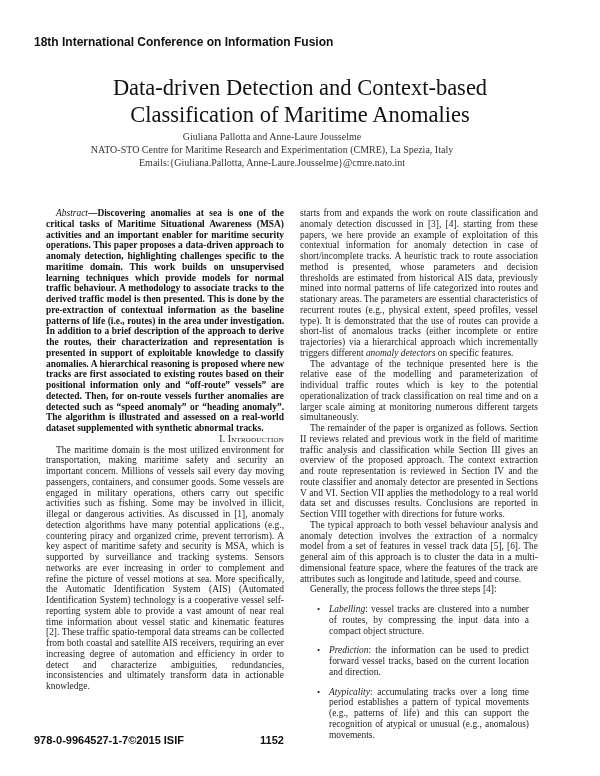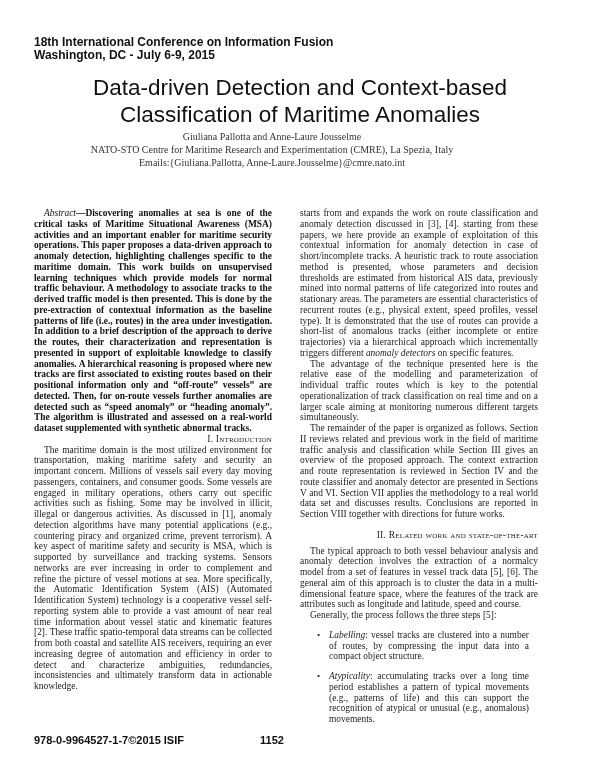--- a/index.html
+++ b/index.html
@@ -1,41 +1,40 @@
 <!DOCTYPE html>
 <html><head>
 <meta charset="utf-8">
 <style>
   html, body { margin: 0; padding: 0; background: #ffffff; }
   body { width: 600px; height: 776px; position: relative; overflow: hidden; color: #1a1a1a; }
   .conf { position: absolute; left: 34px; top: 36px; font-family: "Liberation Sans", sans-serif; font-weight: bold; font-size: 12px; line-height: 12.5px; color: #111; }
-  .title { position: absolute; left: 0; width: 600px; top: 74px; text-align: center; font-family: Liberation Sans, sans-serif; font-size: 22.5px; line-height: 27px; color: #111; }
+  .title { position: absolute; left: 0; width: 600px; top: 74px; text-align: center; font-family: Liberation Serif, serif; font-size: 22.5px; line-height: 27px; color: #111; }
   .authors { position: absolute; left: 0; width: 544px; top: 130px; text-align: center; font-family: "Liberation Serif", serif; font-size: 10px; line-height: 13px; color: #333; }
   .col { position: absolute; top: 208px; width: 238px; font-family: "Liberation Serif", serif; font-size: 9.45px; line-height: 10.75px; color: #222; text-align: justify; }
-  .col.left { left: 34px; }
+  .col.left { left: 46px; }
   .col.right { left: 300px; }
   .col p { margin: 0; text-indent: 10px; }
   .abstract { font-weight: bold; color: #111; }
   .abstract .lead { font-style: italic; font-weight: normal; }
   .sec-head { text-align: right; font-variant: small-caps; margin: 15px 0 6px 0; text-indent: 0 !important; font-size: 9.6px; letter-spacing: 0.2px; }
   .col.right .sec-head { margin: 10px 0 5px 0; }
   em { font-style: italic; }
   ul.steps { margin: 0; padding: 0 0 0 20px; list-style: none; }
   ul.steps li { position: relative; margin: 9px; }
   ul.steps li::before { content: "\2022"; position: absolute; left: -12px; top: 0; font-size: 9px; }
   .footer { position: absolute; top: 734px; font-family: "Liberation Sans", sans-serif; font-weight: bold; font-size: 11px; color: #111; }
   .footer.isbn { left: 34px; }
   .footer.page { left: 260px; }
 </style>
 </head>
 <body>
 
 <div class="conf">
   <div>18th International Conference on Information Fusion</div>
-  <div>Washington, DC - July 6-9, 2015</div>
 </div>
 
 <div class="title">
   <div>Data-driven Detection and Context-based</div>
   <div>Classification of Maritime Anomalies</div>
 </div>
 
 <div class="authors">
   <div>Giuliana Pallotta and Anne-Laure Jousselme</div>
   <div>NATO-STO Centre for Maritime Research and Experimentation (CMRE), La Spezia, Italy</div>
@@ -48,25 +47,25 @@
   <p class="sec-head">I. Introduction</p>
 
   <p>The maritime domain is the most utilized environment for transportation, making maritime safety and security an important concern. Millions of vessels sail every day moving passengers, containers, and consumer goods. Some vessels are engaged in military operations, others carry out specific activities such as fishing. Some may be involved in illicit, illegal or dangerous activities. As discussed in [1], anomaly detection algorithms have many potential applications (e.g., countering piracy and organized crime, prevent terrorism). A key aspect of maritime safety and security is MSA, which is supported by surveillance and tracking systems. Sensors networks are ever increasing in order to complement and refine the picture of vessel motions at sea. More specifically, the Automatic Identification System (AIS) (Automated Identification System) technology is a cooperative vessel self-reporting system able to provide a vast amount of near real time information about vessel static and kinematic features [2]. These traffic spatio-temporal data streams can be collected from both coastal and satellite AIS receivers, requiring an ever increasing degree of automation and efficiency in order to detect and characterize ambiguities, redundancies, inconsistencies and ultimately transform data in actionable knowledge.</p>
 </div>
 
 <div class="col right">
   <p style="text-indent:0"><span>starts from and expands the work on route classification and anomaly detection discussed in [3], [4]. starting from these papers, we here provide an example of exploitation of this contextual information for anomaly detection in case of short/incomplete tracks. A heuristic track to route association method is presented, whose parameters and decision thresholds are estimated from historical AIS data, previously mined into normal patterns of life categorized into routes and stationary areas. The parameters are essential characteristics of recurrent routes (e.g., physical extent, speed profiles, vessel type). It is demonstrated that the use of routes can provide a short-list of anomalous tracks (either incomplete or entire trajectories) via a hierarchical approach which incrementally triggers different </span><em>anomaly detectors</em><span> on specific features.</span></p>
   <p>The advantage of the technique presented here is the relative ease of the modelling and parameterization of individual traffic routes which is key to the potential operationalization of track classification on real time and on a larger scale aiming at monitoring numerous different targets simultaneously.</p>
   <p>The remainder of the paper is organized as follows. Section II reviews related and previous work in the field of maritime traffic analysis and classification while Section III gives an overview of the proposed approach. The context extraction and route representation is reviewed in Section IV and the route classifier and anomaly detector are presented in Sections V and VI. Section VII applies the methodology to a real world data set and discusses results. Conclusions are reported in Section VIII together with directions for future works.</p>
 
-  <p class="sec-head">II. Related work and state-of-the-art</p>
 
   <p>The typical approach to both vessel behaviour analysis and anomaly detection involves the extraction of a normalcy model from a set of features in vessel track data [5], [6]. The general aim of this approach is to cluster the data in a multi-dimensional feature space, where the features of the track are attributes such as longitude and latitude, speed and course.</p>
-  <p>Generally, the process follows the three steps [5]:</p>
+  <p>Generally, the process follows the three steps [4]:</p>
 
   <ul class="steps">
     <li><em>Labelling</em><span>: vessel tracks are clustered into a number of routes, by compressing the input data into a compact object structure.</span></li>
+    <li><em>Prediction</em><span>: the information can be used to predict forward vessel tracks, based on the current location and direction.</span></li>
     <li><em>Atypicality</em><span>: accumulating tracks over a long time period establishes a pattern of typical movements (e.g., patterns of life) and this can support the recognition of atypical or unusual (e.g., anomalous) movements.</span></li>
   </ul>
 </div>
 
 <div class="footer isbn">978-0-9964527-1-7©2015 ISIF</div>
 <div class="footer page">1152</div>
 
 </body></html>

